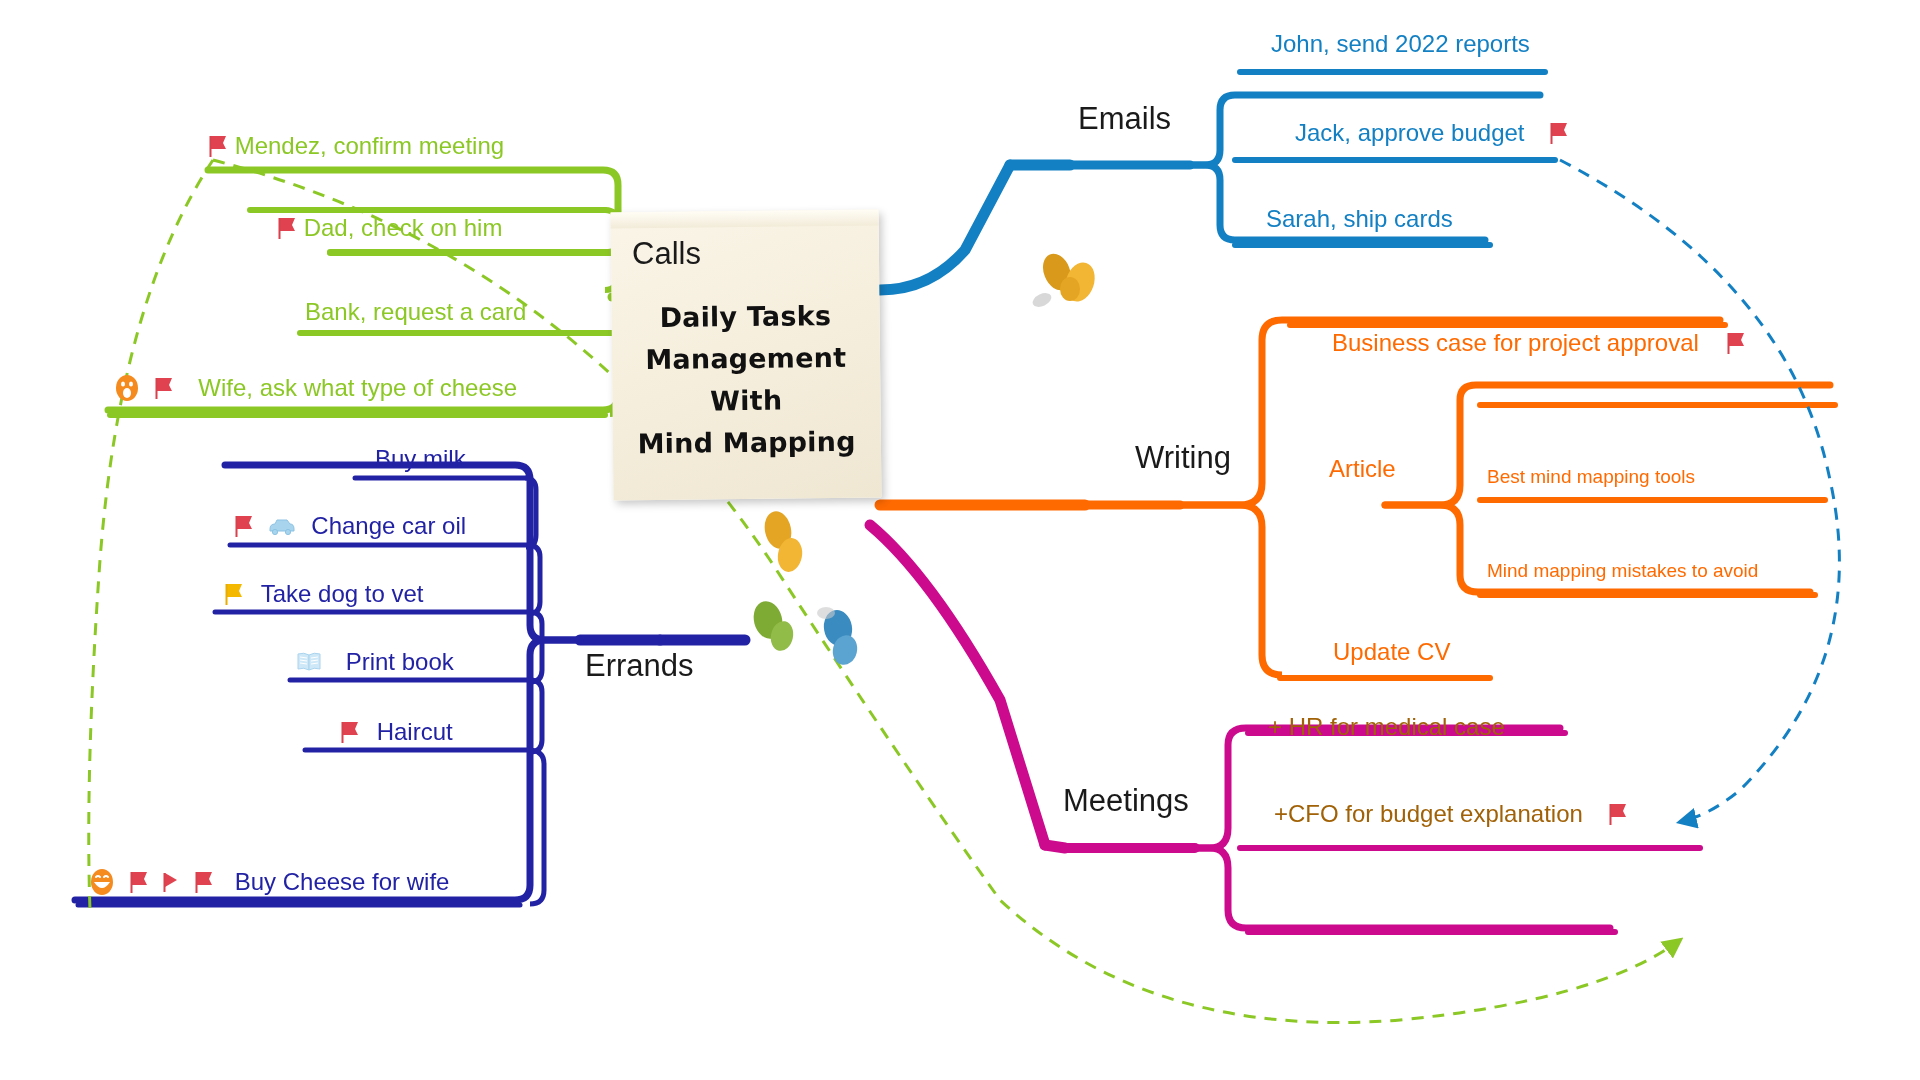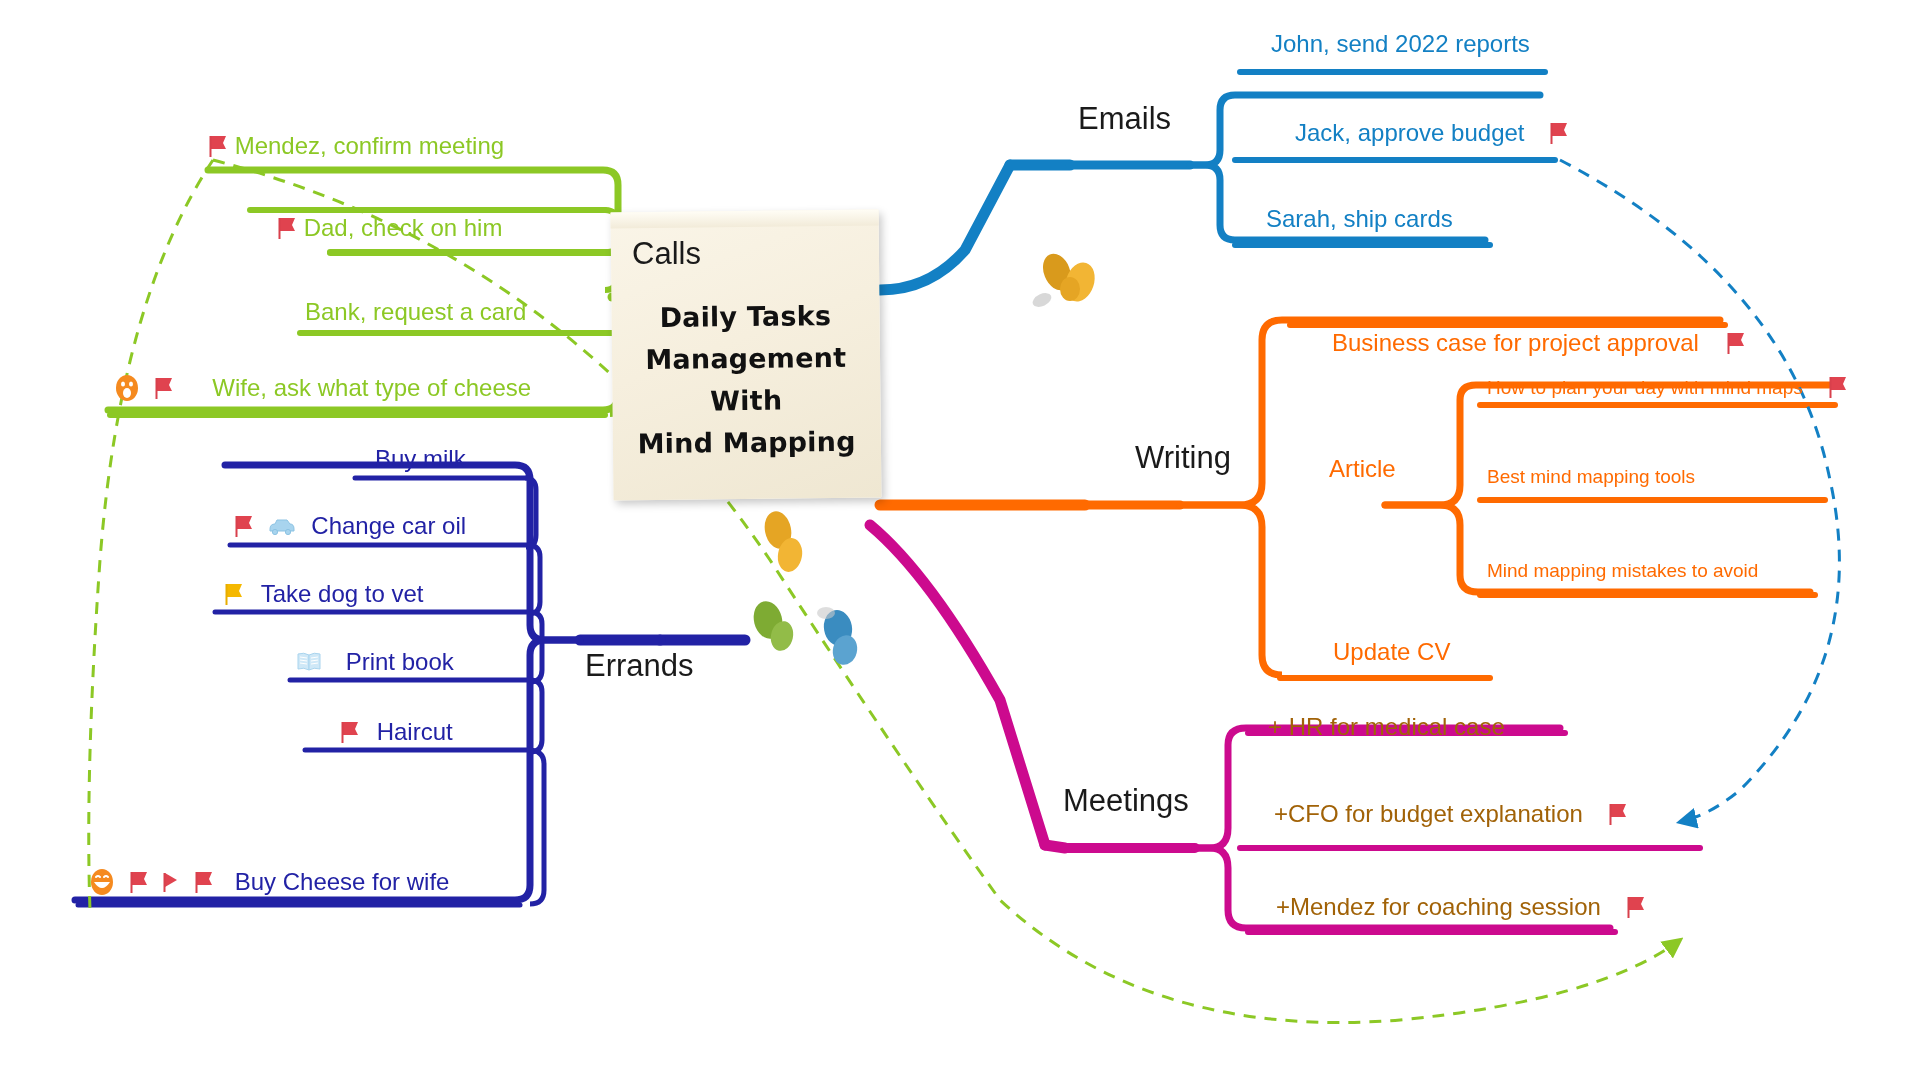--- a/index.html
+++ b/index.html
@@ -261,21 +261,21 @@
         <ellipse cx="18" cy="10" rx="2" ry="2.6" fill="#fff"></ellipse>
         <ellipse cx="14" cy="19" rx="4" ry="5" fill="#fff"></ellipse>
       </svg>
     </span>
     <span class="ico flag-red" style="margin-left:4px">
       <svg viewBox="0 0 22 24" width="22" height="24">
           <path d="M5 2 L20 2 L17 9 L20 15 L5 15 Z" fill="#E0434F"></path>
           <rect x="3.5" y="2" width="2" height="21" fill="#D8404C"></rect>
         </svg>
     </span>
-    <span class="txt" style="margin-left:32px">Wife, ask what type of cheese</span>
+    <span class="txt" style="margin-left:18px">Wife, ask what type of cheese</span>
   </div>
 
   <div class="node lvl2 c-navy" style="left:375px;top:445px;">
     <span class="txt">Buy milk</span>
   </div>
 
   <div class="node lvl2 c-navy" style="left:232px;top:512px;">
     <span class="ico flag-red">
       <svg viewBox="0 0 22 24" width="22" height="24">
           <path d="M5 2 L20 2 L17 9 L20 15 L5 15 Z" fill="#E0434F"></path>
@@ -378,29 +378,20 @@
           <path d="M5 2 L20 2 L17 9 L20 15 L5 15 Z" fill="#E0434F"></path>
           <rect x="3.5" y="2" width="2" height="21" fill="#D8404C"></rect>
         </svg>
     </span>
   </div>
 
   <div class="node lvl2 c-orange" style="left:1329px;top:455px;">
     <span class="txt">Article</span>
   </div>
 
-  <div class="node lvl3 c-orange" style="left:1487px;top:375px;">
-    <span class="txt">How to plan your day with mind maps</span>
-    <span class="ico flag-red" style="margin-left:18px">
-      <svg viewBox="0 0 22 24" width="22" height="24">
-          <path d="M5 2 L20 2 L17 9 L20 15 L5 15 Z" fill="#E0434F"></path>
-          <rect x="3.5" y="2" width="2" height="21" fill="#D8404C"></rect>
-        </svg>
-    </span>
-  </div>
 
   <div class="node lvl3 c-orange" style="left:1487px;top:466px;">
     <span class="txt">Best mind mapping tools</span>
   </div>
 
   <div class="node lvl3 c-orange" style="left:1487px;top:560px;">
     <span class="txt">Mind mapping mistakes to avoid</span>
   </div>
 
   <div class="node lvl2 c-orange" style="left:1333px;top:638px;">
@@ -414,23 +405,14 @@
   <div class="node lvl2 c-magenta" style="left:1274px;top:800px;">
     <span class="txt">+CFO for budget explanation</span>
     <span class="ico flag-red" style="margin-left:16px">
       <svg viewBox="0 0 22 24" width="22" height="24">
           <path d="M5 2 L20 2 L17 9 L20 15 L5 15 Z" fill="#E0434F"></path>
           <rect x="3.5" y="2" width="2" height="21" fill="#D8404C"></rect>
         </svg>
     </span>
   </div>
 
-  <div class="node lvl2 c-magenta" style="left:1276px;top:893px;">
-    <span class="txt">+Mendez for coaching session</span>
-    <span class="ico flag-red" style="margin-left:16px">
-      <svg viewBox="0 0 22 24" width="22" height="24">
-          <path d="M5 2 L20 2 L17 9 L20 15 L5 15 Z" fill="#E0434F"></path>
-          <rect x="3.5" y="2" width="2" height="21" fill="#D8404C"></rect>
-        </svg>
-    </span>
-  </div>
 
 </div>
 
 </body></html>

